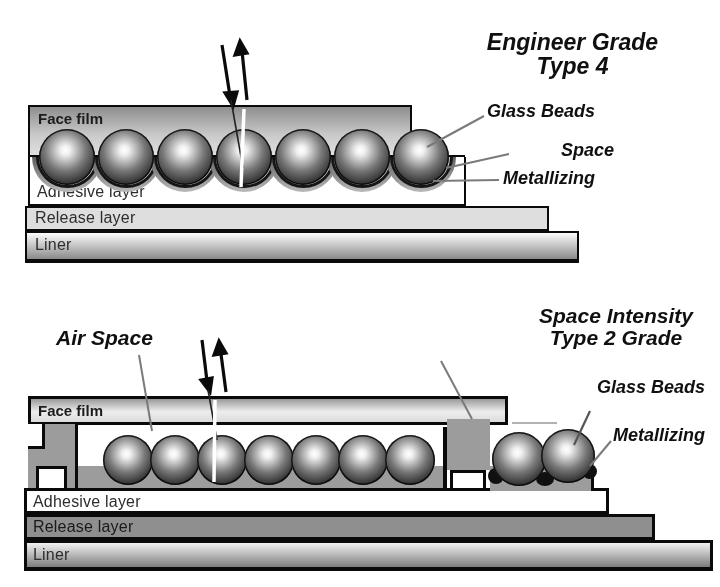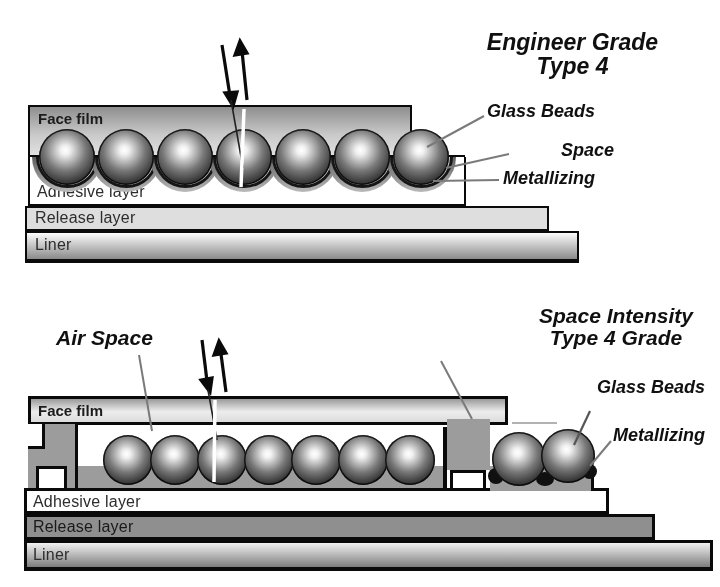--- a/index.html
+++ b/index.html
@@ -190,21 +190,21 @@
   <div class="box-b lin-bot">
     <span class="layer-label" style="left:6px; top:4px;">Liner</span>
   </div>
 
 
   <div class="ann t21" style="left:56px; top:327px;text-align:center;">Air Space</div>
 
 
   <div class="ann ann-center t21" style="left:535px; top:305px; width:162px;">
     <div>Space Intensity</div>
-    <div>Type 4 Grade</div>
+    <div>Type 2 Grade</div>
   </div>
 
   <div class="ann ann-center t18b" style="left:585px; top:376px; width:132px;">
     <div>Glass Beads</div>
   </div>
 
   <div class="ann t18" style="left:613px; top:426px;">Metallizing</div>
 
   <svg class="overlay" width="720" height="587" viewBox="0 0 720 587">
 

